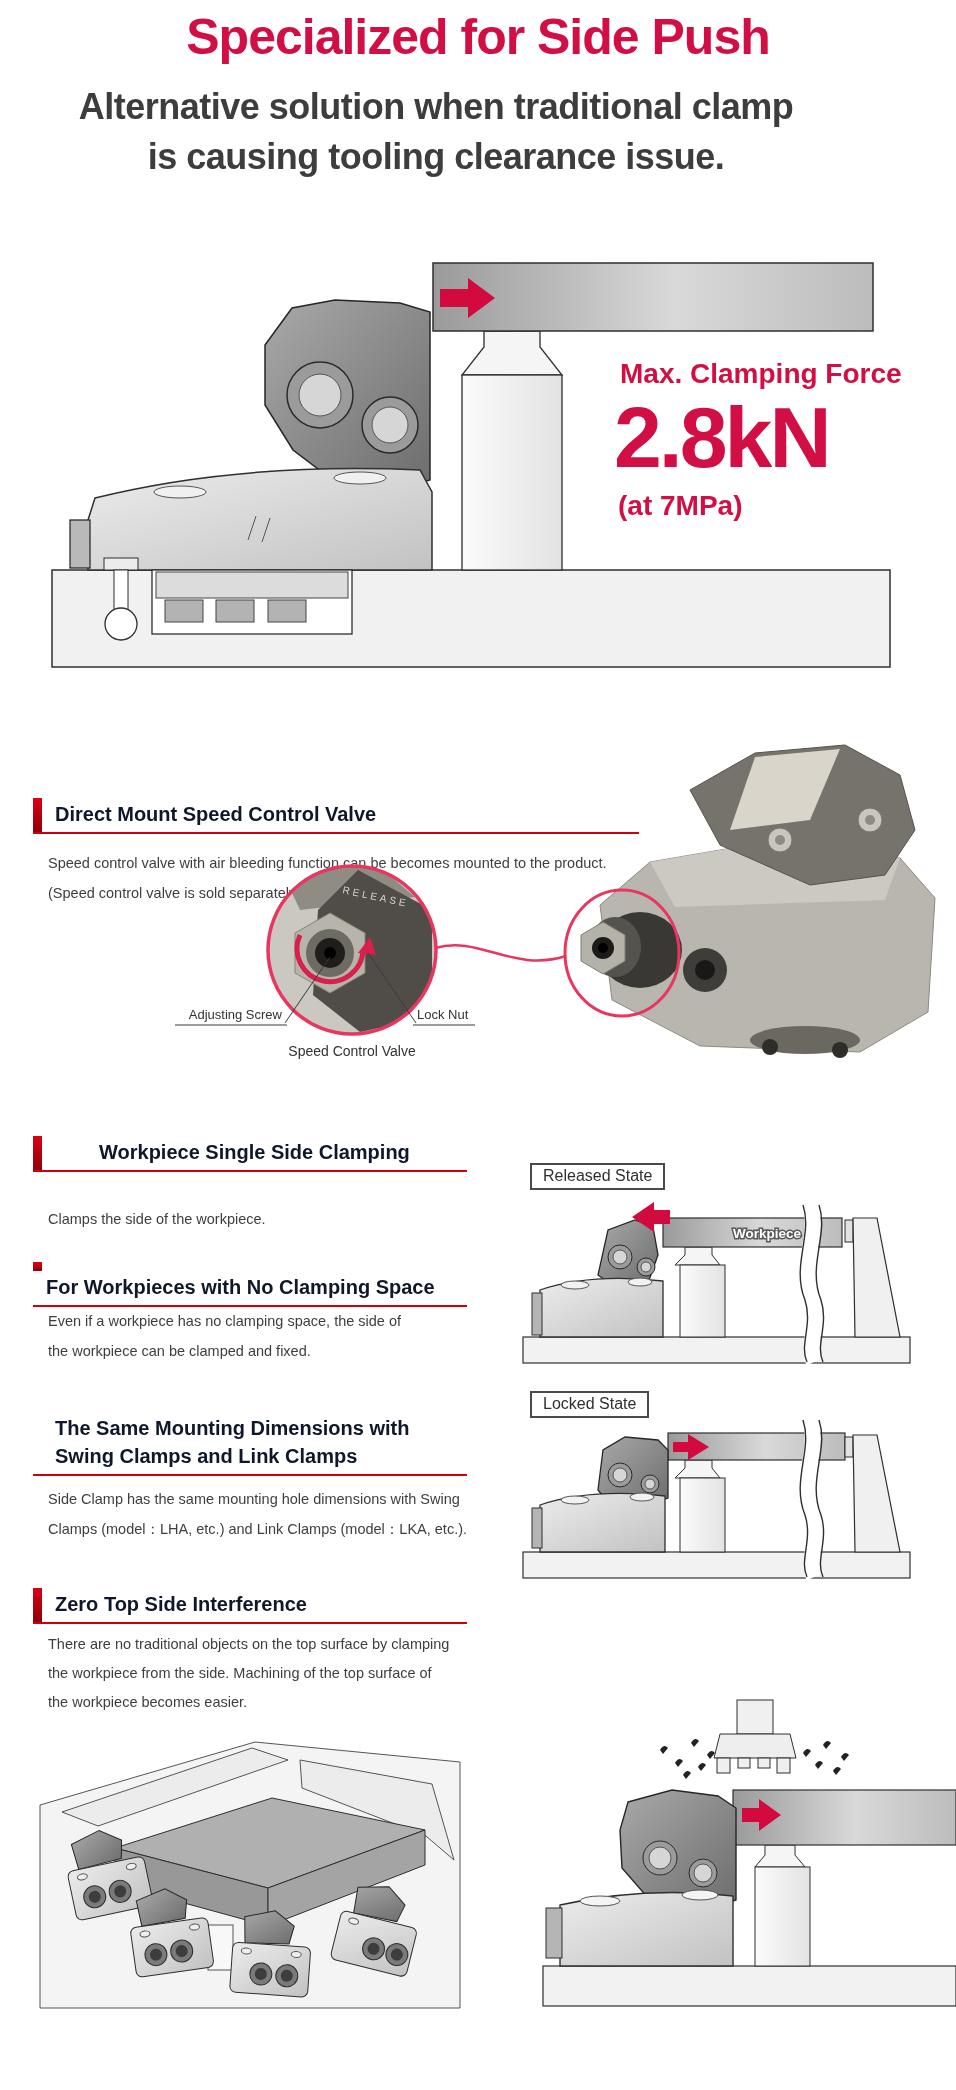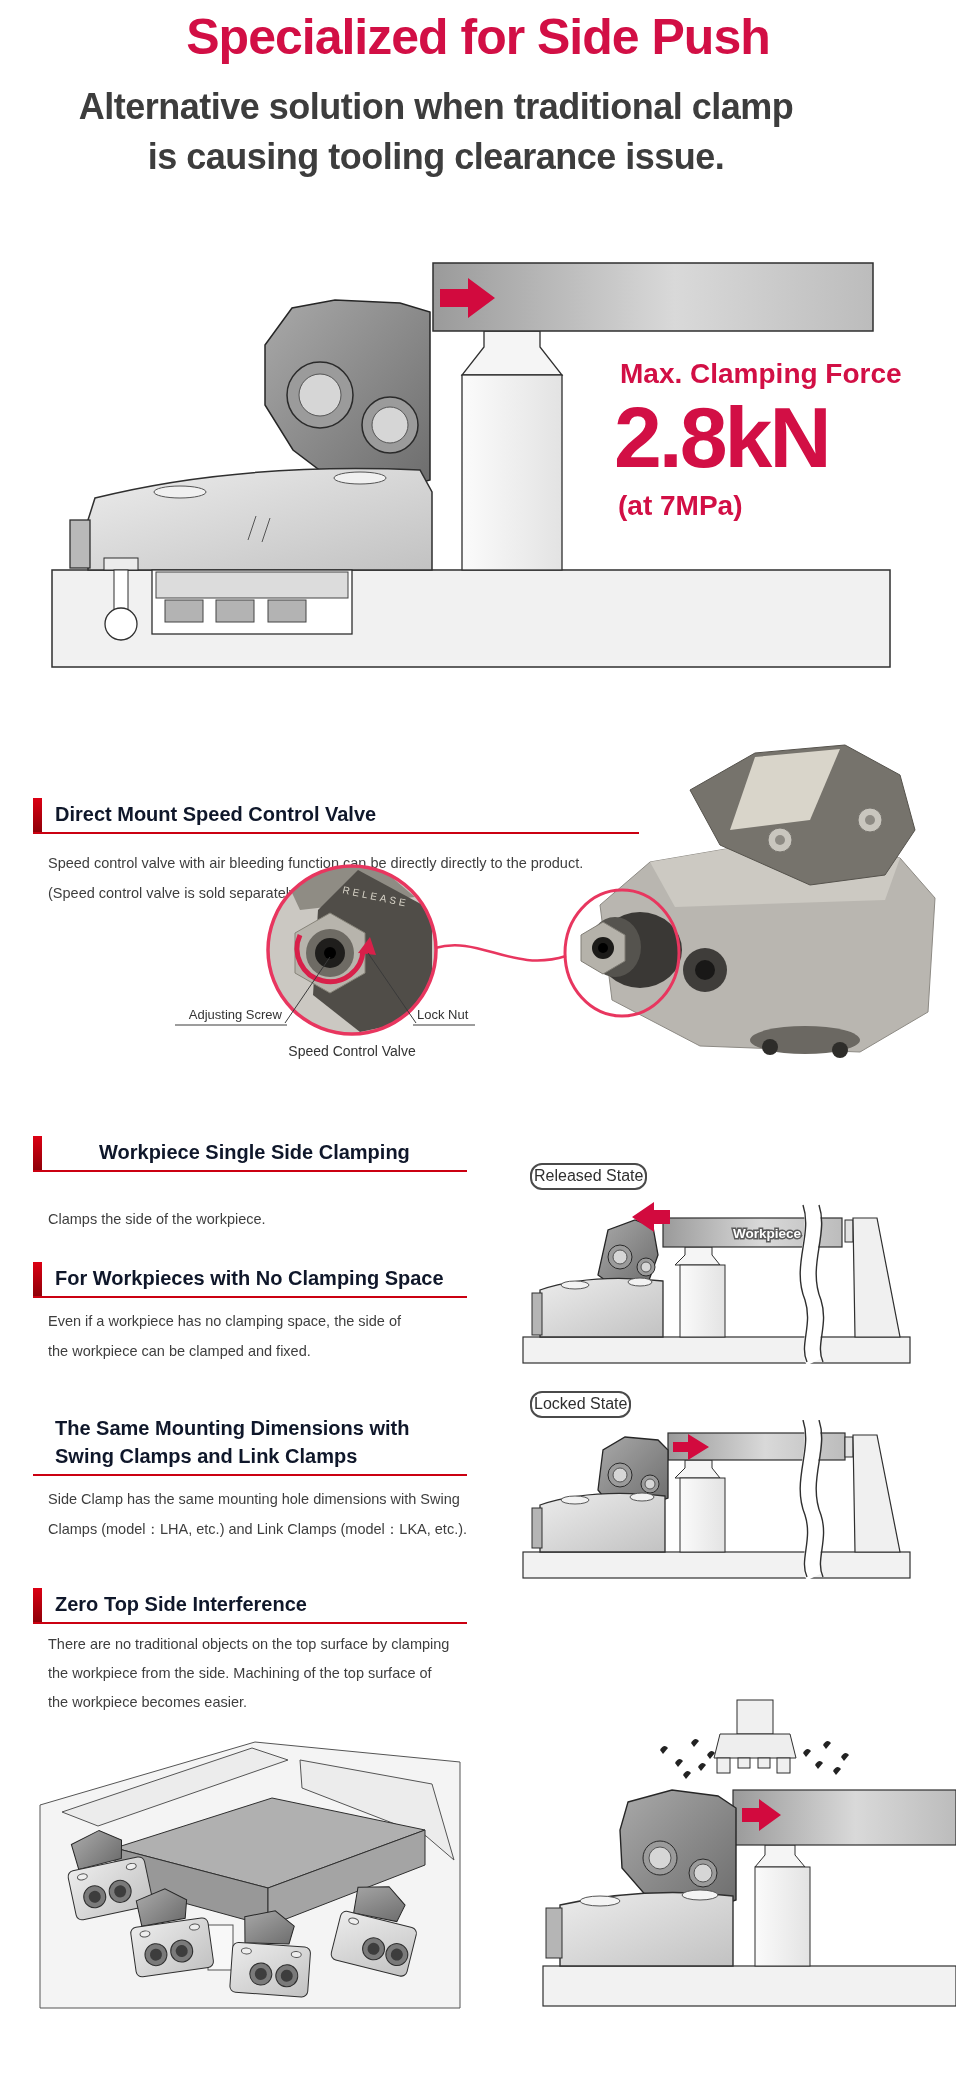--- a/index.html
+++ b/index.html
@@ -22,22 +22,22 @@
   .force-cond{left:618px;top:490px;font-size:28px;font-weight:bold;color:#d20f45;}
 
   
   .sec{position:absolute;border-bottom:2px solid #cb0011;display:flex;align-items:stretch;}
   .sec .bar{width:9px;background:linear-gradient(180deg,#dc0013,#8e0008);flex:0 0 9px;}
   .sec .t{padding:2px 0 4px 13px;font-size:20px;line-height:28px;font-weight:bold;color:#0f172a;}
   .body-txt{position:absolute;left:48px;font-size:14.5px;line-height:30px;color:#3e3e3e;}
   .body-tight{line-height:29px;}
 
   
-  .state-label{position:absolute;border:2px solid #4a4a4a;border-radius:12px;background:#fff;
-               font-size:16px;color:#2f2f2f;padding:2px 2px 3px;}
+  .state-label{position:absolute;border:2px solid #4a4a4a;border-radius:0;background:#fff;
+               font-size:16px;color:#2f2f2f;padding:2px 11px 3px;}
 
   svg{position:absolute;display:block;}
   svg text{font-family:"Liberation Sans",sans-serif;}
 </style>
 </head>
 <body>
 
 <div class="page">
 
   <div class="abs main-title">Specialized for Side Push</div>
@@ -99,21 +99,21 @@
 
   <div class="abs force-label">Max. Clamping Force</div>
   <div class="abs force-value">2.8kN</div>
   <div class="abs force-cond">(at 7MPa)</div>
 
   <div class="sec" style="left:33px;top:798px;width:606px;">
     <div class="bar"></div>
     <div class="t">Direct Mount Speed Control Valve</div>
   </div>
   <div class="body-txt" style="top:848px;width:640px;">
-    <div>Speed control valve with air bleeding function can be directly directly to the product.</div>
+    <div>Speed control valve with air bleeding function can be becomes mounted to the product.</div>
     <div>(Speed control valve is sold separately.)</div>
   </div>
 
   <svg style="left:130px;top:735px" width="826" height="335" viewBox="0 0 826 335">
     <defs>
       <clipPath id="cpInset">
           <circle cx="222" cy="215" r="83"></circle>
         </clipPath>
     </defs>
 
@@ -170,21 +170,21 @@
   </svg>
 
   <div class="sec" style="left:33px;top:1136px;width:434px;gap:44px;">
     <div class="bar"></div>
     <div class="t">Workpiece Single Side Clamping</div>
   </div>
   <div class="body-txt" style="top:1204px;width:460px;">
     <div>Clamps the side of the workpiece.</div>
   </div>
 
-  <div class="sec" style="left:33px;top:1262px;width:434px;">
+  <div class="sec" style="left:33px;top:1262px;width:434px;flex-direction:column;">
     <div class="bar"></div>
     <div class="t">For Workpieces with No Clamping Space</div>
   </div>
   <div class="body-txt" style="top:1306px;width:460px;">
     <div>Even if a workpiece has no clamping space, the side of</div>
     <div>the workpiece can be clamped and fixed.</div>
   </div>
 
   <div class="sec" style="left:33px;top:1412px;width:434px;align-items:flex-end;">
     <div class="bar"></div>

